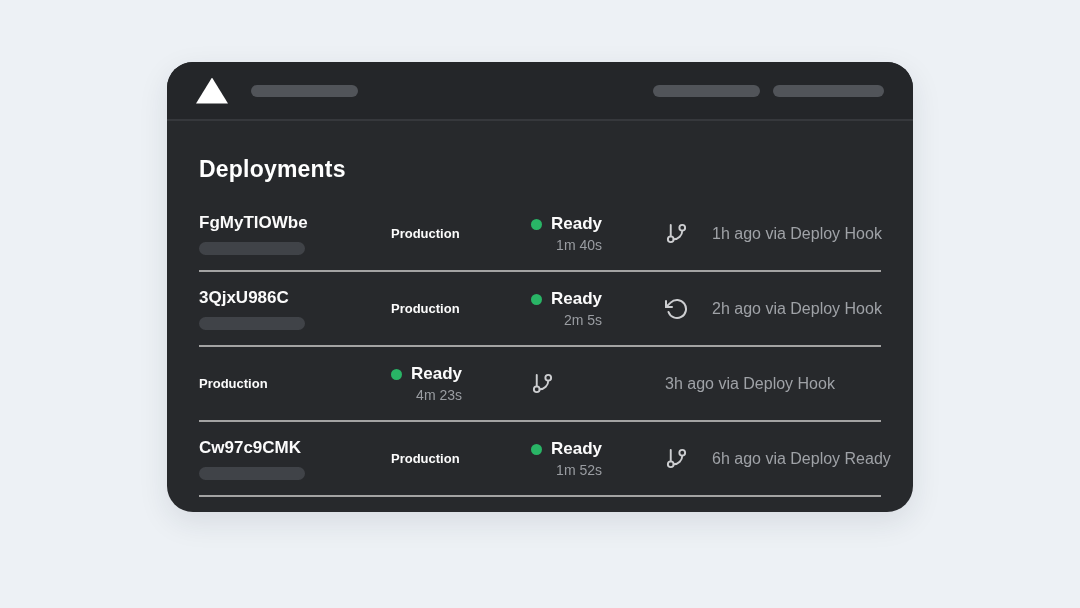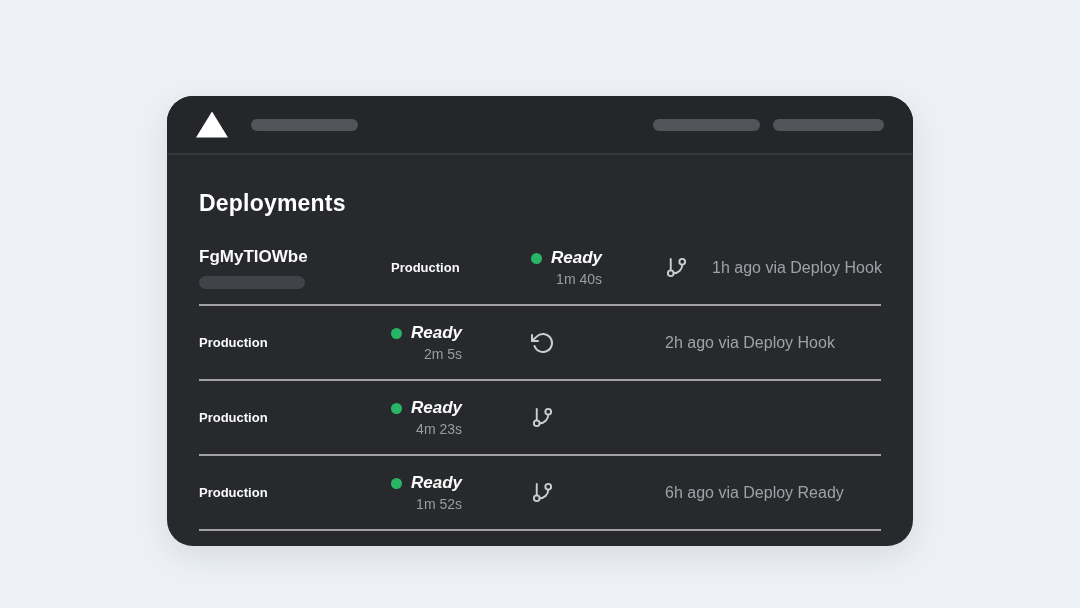--- a/index.html
+++ b/index.html
@@ -5,21 +5,21 @@
   * { margin: 0; padding: 0; box-sizing: border-box; }
   html, body { width: 1080px; height: 608px; }
   body {
     background: #edf1f5;
     font-family: "Liberation Sans", sans-serif;
     position: relative;
     overflow: hidden;
   }
   .card {
     position: absolute;
-    left: 167px; top: 96px;
+    left: 167px; top: 62px;
     width: 746px; height: 450px;
     background: #27292c;
     border-radius: 26px;
     overflow: hidden;
     box-shadow: 0 10px 30px rgba(30,40,60,0.10);
   }
   
   .card-header {
     height: 59px;
     display: flex;
@@ -87,21 +87,20 @@
     background: #29b566;
     margin-top: 5px;
     margin-right: 9px;
     flex: 0 0 auto;
   }
   .status-label {
     font-size: 17px;
     font-weight: 700;
     color: #fbfbfb;
     line-height: 20px;
-    font-style: italic;
   }
   .status-duration {
     font-size: 14px;
     color: #9a9da2;
     margin-top: 3px;
     text-align: right;
   }
   .dep-icon { display: flex; align-items: center; }
   .dep-icon svg { display: block; }
   .dep-meta {
@@ -147,20 +146,24 @@
             <line x1="6" y1="3" x2="6" y2="15"></line>
               <circle cx="18" cy="6" r="3"></circle>
               <circle cx="6" cy="18" r="3"></circle>
               <path d="M18 9a9 9 0 0 1-9 9"></path>
           </svg>
         </div>
         <div class="dep-meta">1h ago via Deploy Hook</div>
       </div>
 
       <div class="dep-row">
+        <div>
+          <div class="dep-id">3QjxU986C</div>
+          <div class="skeleton"></div>
+        </div>
         <div class="dep-target">Production</div>
         <div class="dep-status">
           <span class="status-dot"></span>
           <span>
             <span class="status-label" style="display:block">Ready</span>
             <span class="status-duration" style="display:block">2m 5s</span>
           </span>
         </div>
         <div class="dep-icon">
           <svg width="24" height="24" viewBox="0 0 24 24" fill="none" stroke="#cdced1" stroke-width="2" stroke-linecap="round" stroke-linejoin="round">
@@ -181,23 +184,28 @@
           </span>
         </div>
         <div class="dep-icon">
           <svg width="23" height="25" viewBox="0 0 24 24" fill="none" stroke="#cdced1" stroke-width="2" stroke-linecap="round" stroke-linejoin="round">
             <line x1="6" y1="3" x2="6" y2="15"></line>
               <circle cx="18" cy="6" r="3"></circle>
               <circle cx="6" cy="18" r="3"></circle>
               <path d="M18 9a9 9 0 0 1-9 9"></path>
           </svg>
         </div>
-      </div>
-
-      <div class="dep-row">
+        <div class="dep-meta">3h ago via Deploy Hook</div>
+      </div>
+
+      <div class="dep-row">
+        <div>
+          <div class="dep-id">Cw97c9CMK</div>
+          <div class="skeleton"></div>
+        </div>
         <div class="dep-target">Production</div>
         <div class="dep-status">
           <span class="status-dot"></span>
           <span>
             <span class="status-label" style="display:block">Ready</span>
             <span class="status-duration" style="display:block">1m 52s</span>
           </span>
         </div>
         <div class="dep-icon">
           <svg width="23" height="25" viewBox="0 0 24 24" fill="none" stroke="#cdced1" stroke-width="2" stroke-linecap="round" stroke-linejoin="round">

